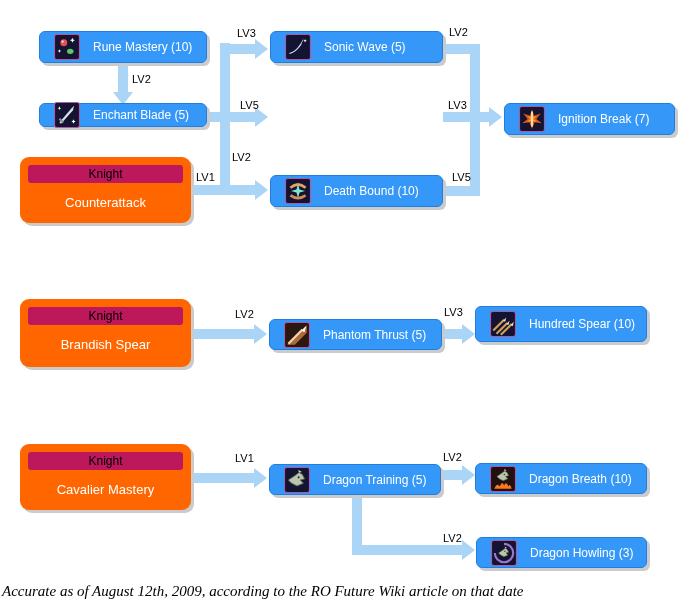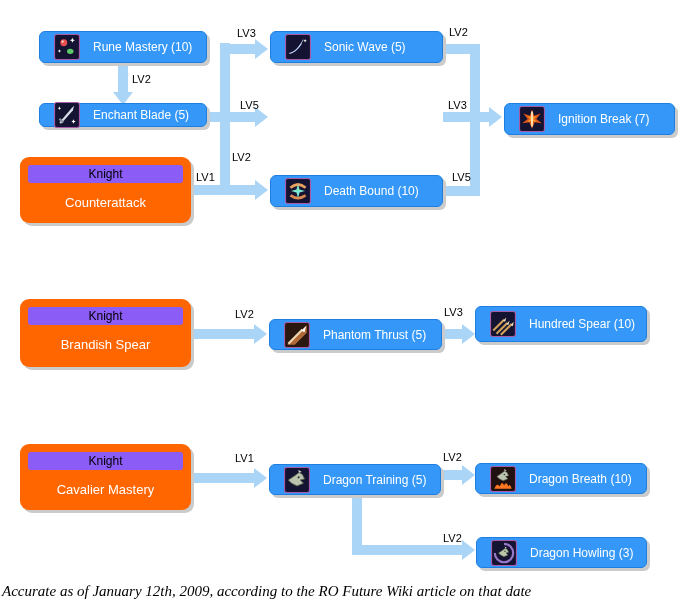--- a/index.html
+++ b/index.html
@@ -16,21 +16,21 @@
   }
   .skill-label{color:#ffffff;font-size:12px;margin-left:13px;white-space:nowrap;}
   .skill-icon{width:26px;height:26px;flex:0 0 26px;}
   .skill-icon svg{display:block;width:26px;height:26px;}
   
   .class-box{
     position:absolute;box-sizing:border-box;width:171px;
     background:#FF6600;border-radius:9px;box-shadow:3px 3px 0 #CBCBCB;
   }
   .class-strip{
-    margin:8px 8px 0 8px;height:18px;background:#8b5cf6;border-radius:3px;
+    margin:8px 8px 0 8px;height:18px;background:#be185d;border-radius:3px;
     font-size:12px;line-height:18px;text-align:center;color:#000000;
   }
   .class-skill{margin-top:12px;text-align:center;color:#ffffff;font-size:13px;}
   
   .hbar{position:absolute;height:10px;background:#ABD5F7;}
   .vbar{position:absolute;width:10px;background:#ABD5F7;}
   .arr-r{position:absolute;width:0;height:0;
     border-top:10px solid transparent;border-bottom:10px solid transparent;
     border-left:13px solid #ABD5F7;}
   .arr-d{position:absolute;width:0;height:0;
@@ -240,15 +240,15 @@
           <g transform="translate(4.5,4.5) scale(0.62)">
             <path d="M4 12 L10 8 L14 5 L17 7 L19 11 L15 12 L18 15 L12 17.5 L7 15 Z" fill="#BAC8A8" stroke="#5A6450" stroke-width="0.8"></path>
             <path d="M14 5 L13 2.5 L16.5 4.5 Z" fill="#D8E0CC"></path>
             <circle cx="13.5" cy="9.5" r="1" fill="#303830"></circle>
           </g>
         </svg>
     </span>
     <span class="skill-label">Dragon Howling (3)</span>
   </div>
 
-  <div class="caption">Accurate as of January 12th, 2009, according to the RO Future Wiki article on that date</div>
+  <div class="caption">Accurate as of August 12th, 2009, according to the RO Future Wiki article on that date</div>
 
 </div>
 
 </body></html>

